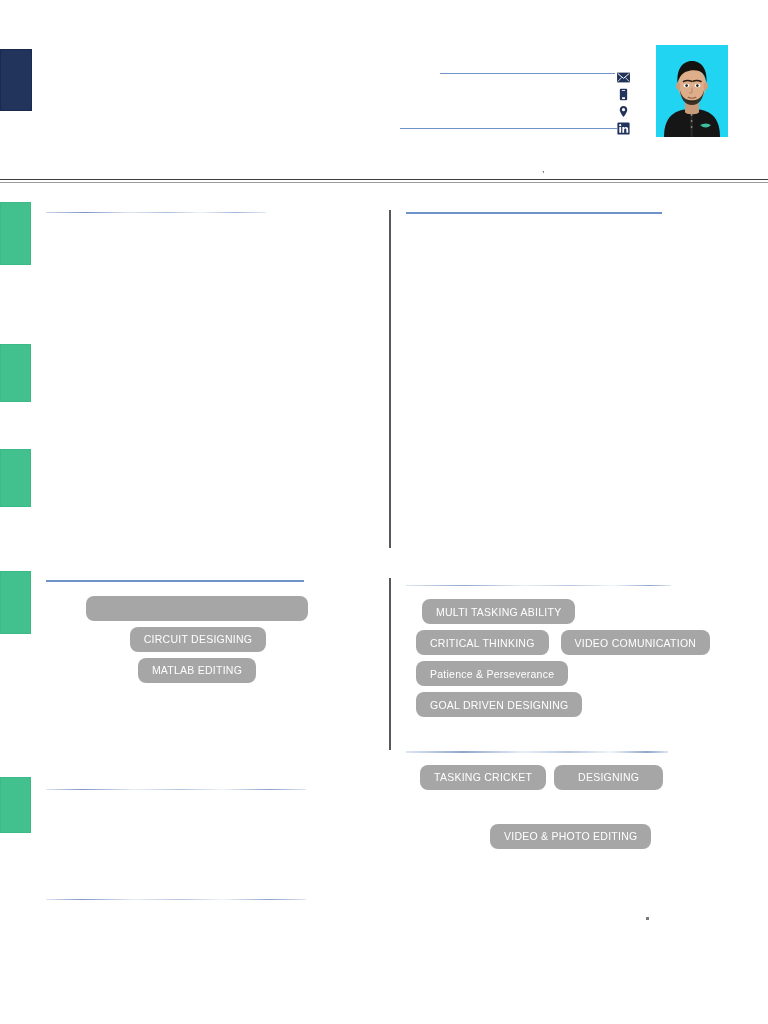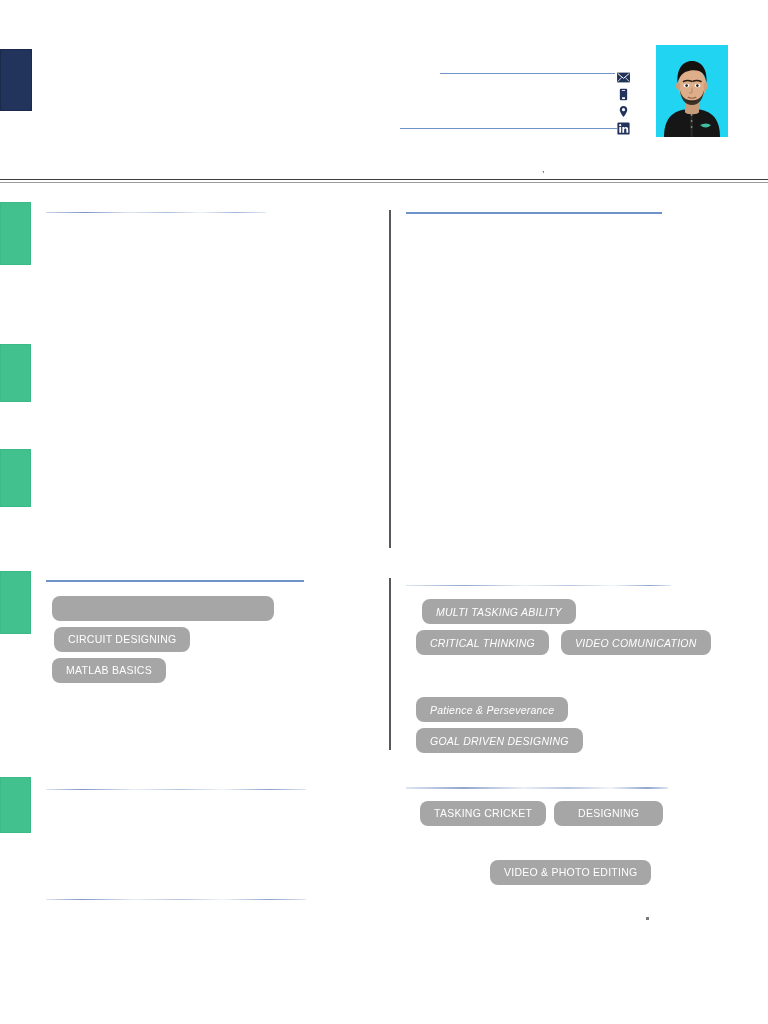--- a/index.html
+++ b/index.html
@@ -250,28 +250,28 @@
     <div style="position:relative;height:110px;">
       <div class="sec-title"></div>
       <div class="body-text"></div>
     </div>
 
     <div style="position:relative;height:105px;">
       <div class="sec-title"></div>
       <div class="body-text"></div>
     </div>
 
-    <div style="position:relative;">
+    <div style="position:relative;text-align:center;">
       <div class="sec-title"></div>
       <div class="sec-rule-strong" style="width:258px;margin-top:3px;"></div>
 
       <div class="pill-wrap" style="margin-top:14px;">
         <span class="pill empty" style="margin-left:6px;width:222px;"></span><br>
         <span class="pill" style="margin-left:8px;">CIRCUIT DESIGNING</span><br>
-        <span class="pill" style="margin-left:6px;">MATLAB BASICS</span>
+        <span class="pill" style="margin-left:6px;">MATLAB EDITING</span>
       </div>
     </div>
 
     <div style="position:relative;margin-top:56px;">
       <div class="sec-title"></div>
       <div class="body-text"></div>
     </div>
 
   </div>
 
@@ -283,24 +283,24 @@
     <div style="position:relative;height:370px;">
       <div class="sec-title"></div>
       <div class="sec-rule-strong" style="width:256px;margin-top:17px;"></div>
       <div class="body-text" style="margin-top:8px;"></div>
     </div>
 
     <div style="position:relative;">
       <div class="sec-title"></div>
       <div class="sec-rule-soft" style="width:265px;margin-top:3px;"></div>
 
-      <div class="pill-wrap" style="margin-top:13px;font-style:italic;">
+      <div class="pill-wrap" style="margin-top:13px;">
         <span class="pill" style="margin-left:16px;">MULTI TASKING ABILITY</span><br>
         <span class="pill" style="margin-left:10px;">CRITICAL THINKING</span><span class="pill" style="margin-left:8px;">VIDEO COMUNICATION</span><br>
-        <span class="pill" style="margin-left:10px;margin-top:36px;">Patience &amp; Perseverance</span><br>
+        <span class="pill" style="margin-left:10px;">Patience &amp; Perseverance</span><br>
         <span class="pill" style="margin-left:10px;">GOAL DRIVEN DESIGNING</span>
       </div>
     </div>
 
     <div style="position:relative;margin-top:28px;">
       <div class="sec-title"></div>
       <div class="sec-rule-soft" style="width:262px;margin-top:3px;"></div>
 
       <div class="pill-wrap" style="margin-top:12px;">
         <span class="pill" style="margin-left:14px;">TASKING CRICKET</span><span class="pill" style="margin-left:4px;padding:0 24px;">DESIGNING</span><br>

